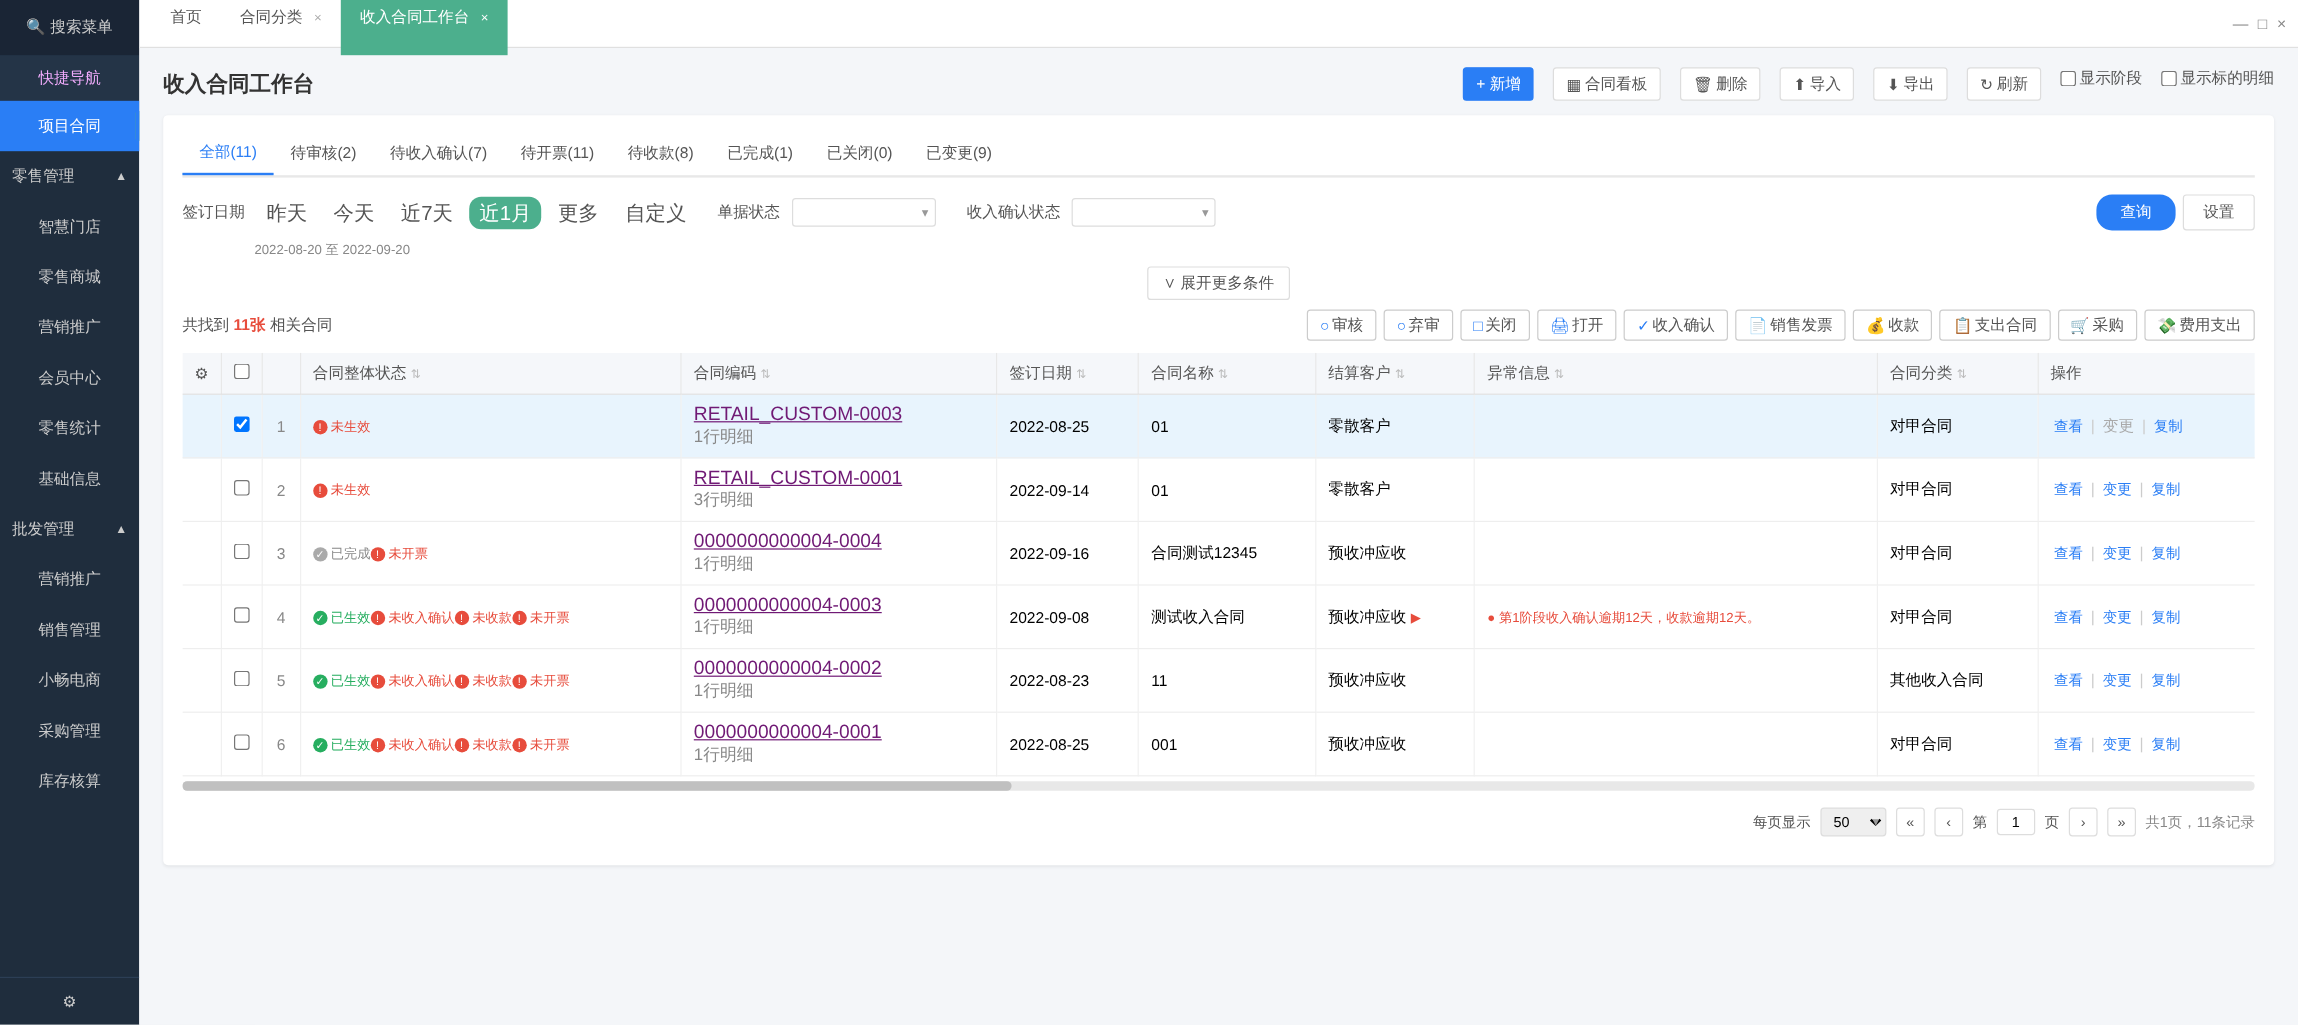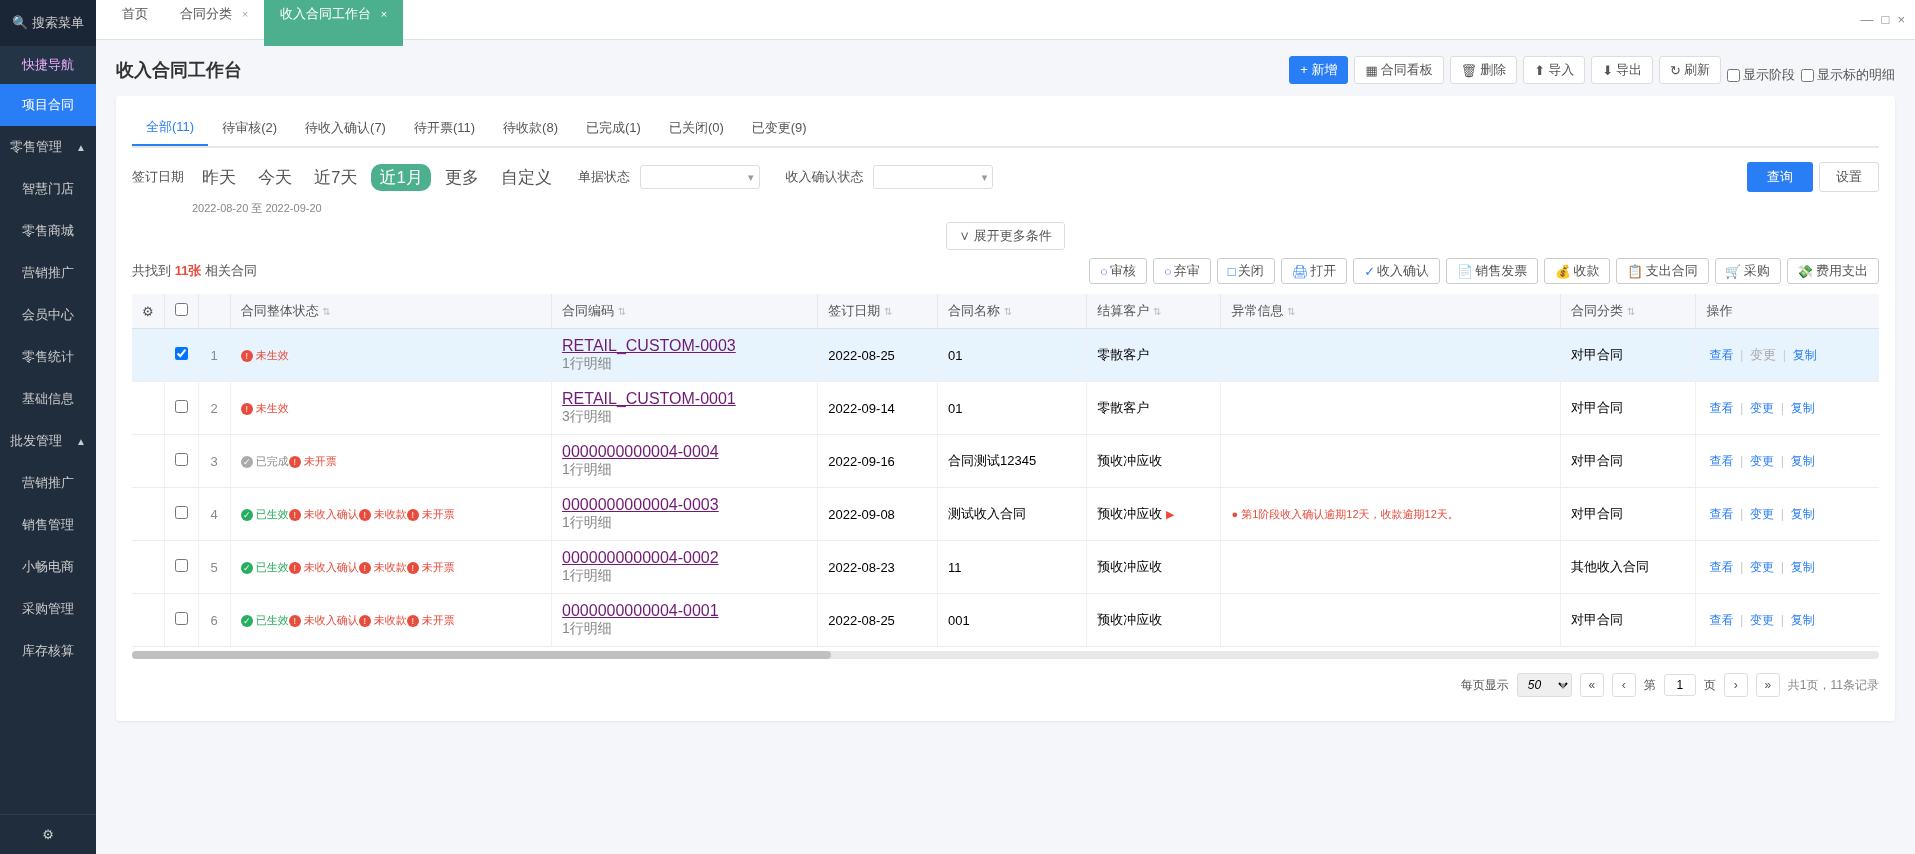--- a/index.html
+++ b/index.html
@@ -1,19 +1,19 @@
 <!DOCTYPE html>
 <html><head>
   <meta charset="utf-8">
   <style>
     * { box-sizing: border-box; margin: 0; padding: 0; font-family: 'Microsoft YaHei', Arial, sans-serif; font-size: 13px; }
     body { background: #f0f2f5; display: flex; height: 854px; overflow: hidden; }
 
     
-    .sidebar { width: 96px; background: #1f2d3d; display: flex; flex-direction: column; height: 100%; color: #fff; }
+    .sidebar { width: 116px; background: #1f2d3d; display: flex; flex-direction: column; height: 100%; color: #fff; }
     .sidebar-search { padding: 14px 8px; background: #1a2535; cursor: pointer; text-align: center; color: #ccc; font-size: 13px; }
     .sidebar-nav { padding: 10px 8px; background: #243447; cursor: pointer; text-align: center; color: #f0abfc; font-size: 13px; }
     .sidebar-item { padding: 12px 8px; text-align: center; color: #ccc; cursor: pointer; font-size: 13px; position: relative; }
     .sidebar-item.active { background: #2a7ef5; color: #fff; }
     .sidebar-item.active::after { content: ''; position: absolute; right: 0; top: 50%; transform: translateY(-50%); width: 3px; height: 60%; background: #2a7ef5; }
     .sidebar-section { display: flex; align-items: center; justify-content: space-between; padding: 12px 10px; color: #ccc; cursor: pointer; }
     .arrow { font-size: 10px; }
     .sidebar-bottom { margin-top: auto; padding: 12px 8px; text-align: center; color: #ccc; cursor: pointer; border-top: 1px solid #2c3e55; }
 
     
@@ -26,21 +26,21 @@
     .tab-item .close { margin-left: 6px; color: #aaa; font-size: 11px; cursor: pointer; }
     .tab-item.active .close { color: #fff; }
     .tab-close-right { margin-left: auto; display: flex; gap: 8px; color: #888; cursor: pointer; font-size: 16px; }
 
     
     .content { flex: 1; padding: 16px 20px; overflow-y: auto; background: #f4f6f9; }
 
     
     .page-header { display: flex; align-items: center; justify-content: space-between; margin-bottom: 12px; }
     .page-title { font-size: 18px; font-weight: bold; color: #333; }
-    .toolbar { display: flex; gap: 6px; align-items: flex-end; flex-wrap: wrap; }
+    .toolbar { display: flex; gap: 16px; align-items: flex-start; flex-wrap: wrap; }
     .toolbar-btn { display: flex; align-items: center; gap: 3px; padding: 4px 10px; background: #fff; border: 1px solid #ddd; border-radius: 3px; cursor: pointer; color: #555; font-size: 12px; white-space: nowrap; }
     .toolbar-checkbox { display: flex; align-items: center; gap: 3px; font-size: 12px; color: #555; cursor: pointer; }
 
     
     .card { background: #fff; border-radius: 4px; padding: 14px 16px; margin-bottom: 10px; box-shadow: 0 1px 3px rgba(0,0,0,0.07); }
 
     
     .status-tabs { display: flex; gap: 0; align-items: center; border-bottom: 2px solid #e8e8e8; margin-bottom: 14px; }
     .status-tab { padding: 8px 14px; cursor: pointer; color: #555; font-size: 13px; position: relative; white-space: nowrap; }
     .status-tab.active { color: #2a7ef5; border-bottom: 2px solid #2a7ef5; font-weight: 500; }
@@ -48,21 +48,21 @@
     
     .filter-row { display: flex; align-items: center; gap: 10px; flex-wrap: wrap; margin-bottom: 8px; }
     .filter-label { color: #555; font-size: 13px; white-space: nowrap; }
     .filter-options { display: flex; gap: 6px; align-items: center; }
     .filter-option { padding: 2px 8px; cursor: pointer; color: #555; font-size: 17px; border-radius: 2px; }
     .filter-option.active { background: #4caf8d; color: #fff; border-radius: 10px; }
     .select-box { border: 1px solid #ddd; border-radius: 3px; padding: 4px 24px 4px 8px; background: #fff; cursor: pointer; color: #555; font-size: 12px; min-width: 120px; position: relative; appearance: none; }
     .select-wrapper { position: relative; display: inline-block; }
     .select-wrapper::after { content: '▾'; position: absolute; right: 6px; top: 50%; transform: translateY(-50%); color: #999; pointer-events: none; font-size: 11px; }
     .expand-btn { padding: 4px 12px; border: 1px solid #ddd; border-radius: 3px; cursor: pointer; color: #555; font-size: 12px; background: #fff; }
-    .query-btn { padding: 5px 20px; background: #2a7ef5; color: #fff; border: none; border-radius: 3px; cursor: pointer; font-size: 13px; }
+    .query-btn { padding: 5px 20px; background: #2a7ef5; color: #fff; border: none; border-radius: 13px; cursor: pointer; font-size: 13px; }
     .setting-btn { padding: 5px 16px; background: #fff; border: 1px solid #ddd; border-radius: 3px; cursor: pointer; font-size: 13px; color: #555; }
 
     
     .action-row { display: flex; align-items: center; gap: 6px; margin-bottom: 10px; flex-wrap: wrap; }
     .result-info { color: #555; font-size: 13px; margin-right: auto; }
     .result-info span { color: #e74c3c; font-weight: bold; }
     .action-btn { display: flex; align-items: center; gap: 2px; padding: 3px 10px; border: 1px solid #ccc; border-radius: 3px; cursor: pointer; color: #555; font-size: 12px; background: #fff; white-space: nowrap; }
 
     
     .data-table { width: 100%; border-collapse: collapse; font-size: 12px; }
@@ -90,21 +90,21 @@
     
     .op-btn { color: #2a7ef5; cursor: pointer; font-size: 12px; padding: 0 3px; }
     .op-sep { color: #ccc; }
 
     
     .alert-red { color: #e74c3c; font-size: 11px; }
 
     
     .pagination { display: flex; align-items: center; justify-content: flex-end; padding: 10px 0; gap: 8px; }
     .page-label { color: #555; font-size: 12px; }
-    .page-select { border: 1px solid #ddd; border-radius: 3px; padding: 3px 6px; font-size: 12px; font-style: italic; }
+    .page-select { border: 1px solid #ddd; border-radius: 3px; padding: 3px 6px; font-size: 12px; }
     .page-nav { width: 24px; height: 24px; border: 1px solid #ddd; border-radius: 3px; display: inline-flex; align-items: center; justify-content: center; cursor: pointer; color: #555; font-size: 12px; background: #fff; }
     .page-input { border: 1px solid #ddd; border-radius: 3px; width: 32px; text-align: center; padding: 3px; font-size: 12px; }
     .page-info { color: #888; font-size: 12px; }
 
     .scrollbar-area { overflow-x: auto; }
     .scrollbar-track { height: 8px; background: #e8e8e8; border-radius: 4px; margin: 4px 0; position: relative; }
     .scrollbar-thumb { height: 8px; background: #c0c0c0; border-radius: 4px; width: 40%; position: absolute; left: 0; cursor: pointer; }
     .col-setting { width: 28px; text-align: center; }
     .col-check { width: 28px; text-align: center; }
     .col-num { width: 32px; text-align: center; }

